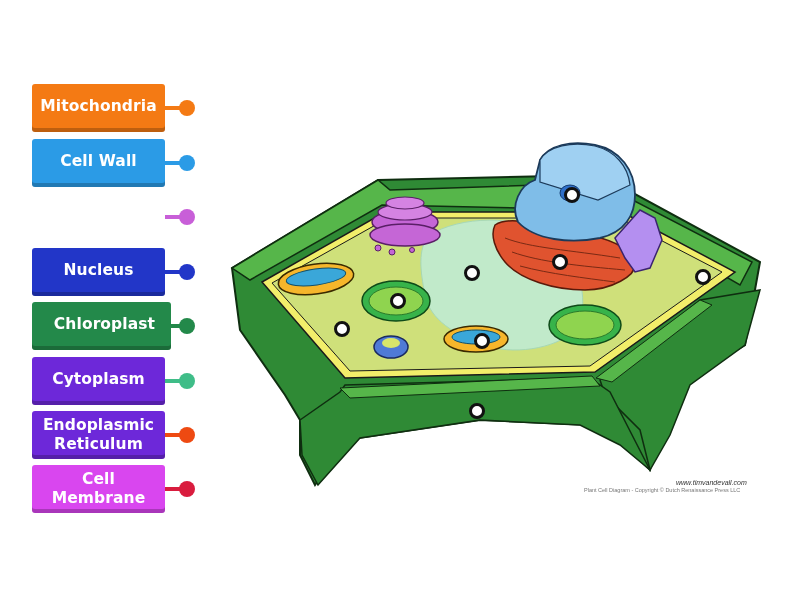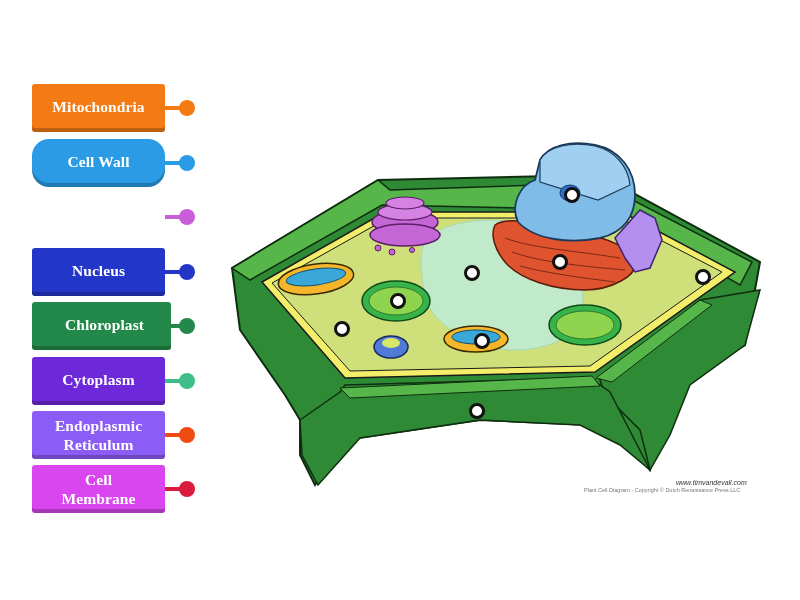--- a/index.html
+++ b/index.html
@@ -1,19 +1,19 @@
 <!DOCTYPE html>
 <html><head>
 <meta charset="utf-8">
 <style>
   html, body { margin:0; padding:0; }
   body { width:800px; height:600px; background:#ffffff; position:relative; overflow:hidden;
          font-family:"DejaVu Sans", "Liberation Sans", sans-serif; }
   .label-col { position:absolute; left:32px; top:84px; width:170px; }
-  .label-row { position:absolute; left:0; width:170px; height:50px;font-family:Liberation Serif, serif; }
+  .label-row { position:absolute; left:0; width:170px; height:50px; }
   .label-btn { position:absolute; left:0; top:0; width:133px; height:48px; border-radius:3px;
                color:#fff; font-weight:bold; font-size:15.5px; line-height:19px;
                display:flex; align-items:center; justify-content:center; text-align:center;
                box-shadow: inset 0 -4px 0 rgba(0,0,0,0.22); cursor:pointer; letter-spacing:0.1px; }
   .label-btn span { padding-bottom:3px; }
   .connector { position:absolute; left:133px; top:22px; width:16px; height:4px; }
   .conn-dot { position:absolute; left:147px; top:16px; width:16px; height:16px; border-radius:50%; }
   .diagram { position:absolute; left:225px; top:135px; width:540px; height:365px; }
   .pin { position:absolute; width:10px; height:10px; border-radius:50%; background:#fff;
          border:3px solid #111; cursor:pointer; }
@@ -27,21 +27,21 @@
 
 <div class="label-col">
   <div class="label-row" style="top:0px">
     <div class="label-btn" id="lb0" style="background: rgb(244, 122, 20);">
         <span>Mitochondria</span>
       </div>
     <div class="connector" id="cn0" style="background: rgb(244, 122, 20);"></div>
     <div class="conn-dot" id="cd0" style="background: rgb(244, 122, 20);"></div>
   </div>
   <div class="label-row" style="top:55px">
-    <div class="label-btn" id="lb1" style="background: rgb(43, 155, 230); border-radius: 17px;">
+    <div class="label-btn" id="lb1" style="background: rgb(43, 155, 230);">
         <span>Cell Wall</span>
       </div>
     <div class="connector" id="cn1" style="background: rgb(43, 155, 230);"></div>
     <div class="conn-dot" id="cd1" style="background: rgb(43, 155, 230);"></div>
   </div>
   <div class="label-row" style="top:109px">
     <div class="connector" id="cn2" style="background: rgb(200, 95, 216);"></div>
     <div class="conn-dot" id="cd2" style="background: rgb(200, 95, 216);"></div>
   </div>
   <div class="label-row" style="top:164px">
@@ -59,21 +59,21 @@
     <div class="conn-dot" id="cd4" style="background: rgb(35, 137, 74);"></div>
   </div>
   <div class="label-row" style="top:273px">
     <div class="label-btn" id="lb5" style="background: #6d28d9;">
         <span>Cytoplasm</span>
       </div>
     <div class="connector" id="cn5" style="background: rgb(63, 189, 136);"></div>
     <div class="conn-dot" id="cd5" style="background: rgb(63, 189, 136);"></div>
   </div>
   <div class="label-row" style="top:327px">
-    <div class="label-btn" id="lb6" style="background: #8b5cf6;">
+    <div class="label-btn" id="lb6" style="background: #6d28d9;">
         <span style="padding:0 4px;">Endoplasmic Reticulum</span>
       </div>
     <div class="connector" id="cn6" style="background: rgb(238, 74, 18);"></div>
     <div class="conn-dot" id="cd6" style="background: rgb(238, 74, 18);"></div>
   </div>
   <div class="label-row" style="top:381px">
     <div class="label-btn" id="lb7" style="background: #d946ef;">
         <span style="padding:0 16px;">Cell Membrane</span>
       </div>
     <div class="connector" id="cn7" style="background: rgb(217, 28, 62);"></div>

